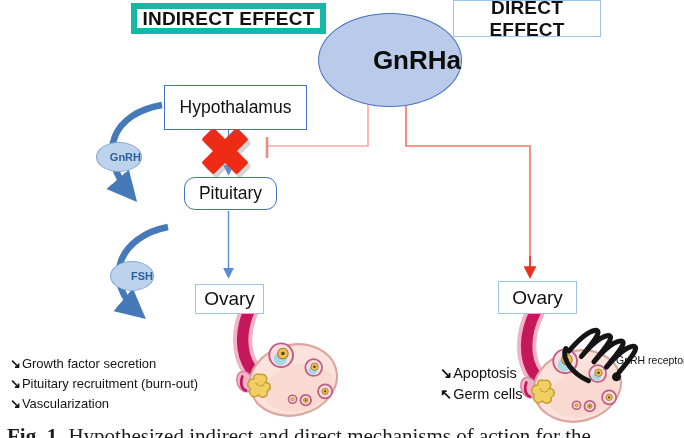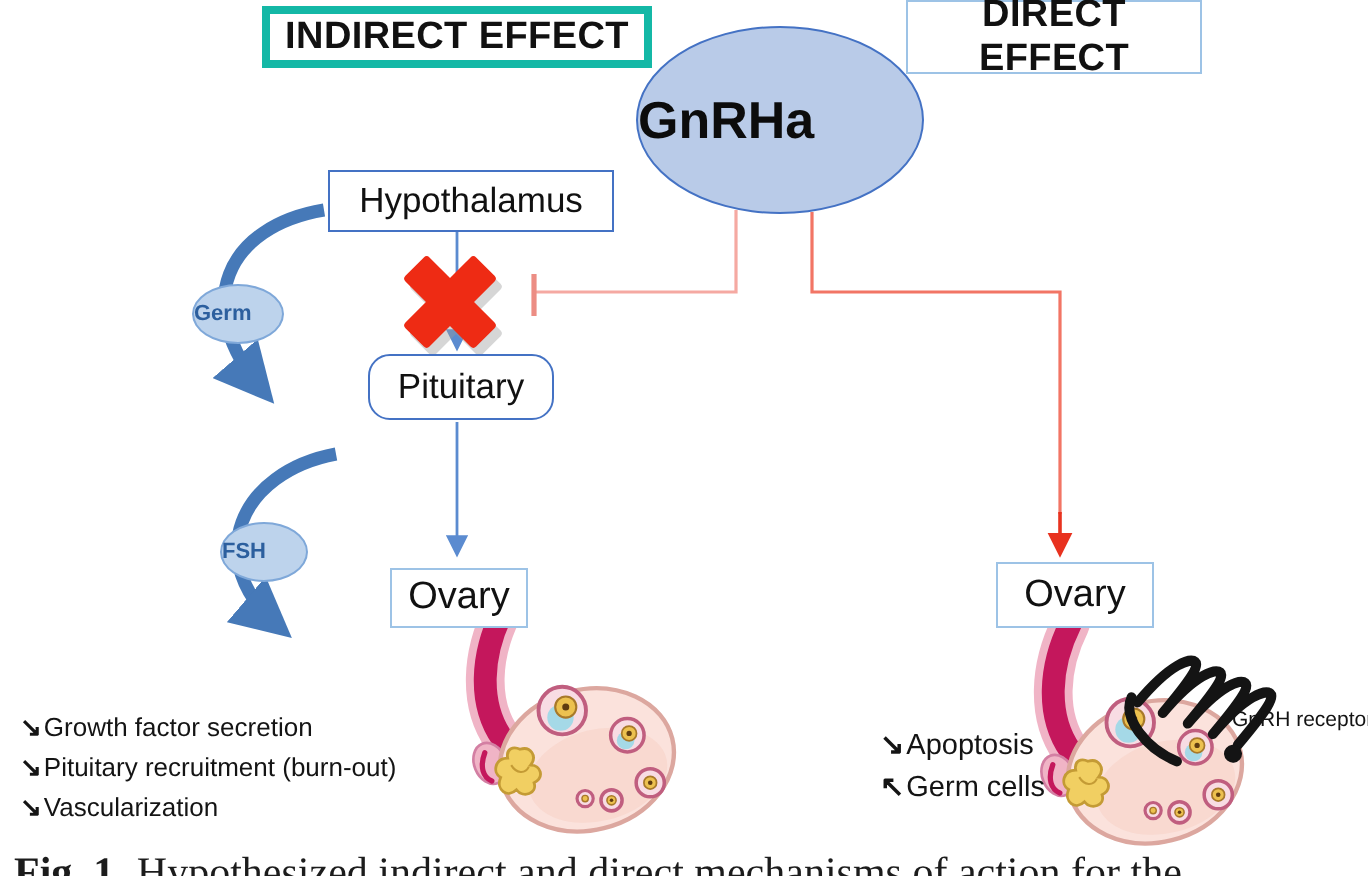--- a/index.html
+++ b/index.html
@@ -6,28 +6,28 @@
   .stage{
     position:relative;width:684px;height:438px;background:#ffffff;
     overflow:hidden;font-family:"Liberation Sans",sans-serif;color:#111;
   }
   .stage svg.overlay{position:absolute;left:0;top:0;z-index:1;}
   .abs{position:absolute;z-index:2;}
   .box{
     background:#fff;display:flex;align-items:center;justify-content:center;
     box-sizing:border-box;text-align:center;
   }
-  .box--strong{border:4px solid #14b8a6;}
+  .box--strong{border:6px solid #14b8a6;}
   .box--node{border:1.5px solid #4472c4;}
   .box--light{border:1.5px solid #9dc3e6;}
   .hdr{font-weight:700;font-size:19px;letter-spacing:.2px;}
   .node-lbl{font-size:17.5px;}
   .ovary-lbl{font-size:19px;}
   .ellipse{
-    border-radius:50%;display:flex;align-items:center;justify-content:flex-start;
+    border-radius:50%;display:flex;align-items:center;justify-content:flex-end;
     box-sizing:border-box;
   }
   .ellipse--gnrha{
     background:#b9cbe8;border:1.6px solid #4472c4;font-size:26px;font-weight:600;color:#0c0c0c;
   }
   .ellipse--hormone{
     background:#bdd3ec;border:1.4px solid #7fa8d9;
     font-size:11px;font-weight:700;color:#2c5f9e;
   }
   .fx-list{line-height:20px;font-size:13px;color:#141414;white-space:nowrap;}
@@ -143,38 +143,38 @@
   </div>
 
   <div class="abs box box--light hdr" style="left:453px;top:0px;width:148px;height:37px;">
     <span>DIRECT EFFECT</span>
   </div>
 
   <div class="abs ellipse ellipse--gnrha" style="left:318px;top:13px;width:144px;height:94px;">
     <span>GnRHa</span>
   </div>
 
-  <div class="abs box box--node node-lbl" style="left:164px;top:85px;width:143px;height:31px;">
+  <div class="abs box box--node node-lbl" style="left:164px;top:85px;width:143px;height:45px;">
     <span>Hypothalamus</span>
   </div>
 
   <div class="abs box box--node node-lbl" style="left:184px;top:177px;width:93px;height:33px;border-radius:11px;">
     <span>Pituitary</span>
   </div>
 
   <div class="abs box box--light ovary-lbl" style="left:195px;top:284px;width:69px;height:30px;">
     <span>Ovary</span>
   </div>
 
   <div class="abs box box--light ovary-lbl" style="left:498px;top:281px;width:79px;height:33px;">
     <span>Ovary</span>
   </div>
 
   <div class="abs ellipse ellipse--hormone" style="left:96px;top:142px;width:46px;height:30px;">
-    <span>Germ</span>
+    <span>GnRH</span>
   </div>
 
   <div class="abs ellipse ellipse--hormone" style="left:110px;top:261px;width:44px;height:30px;">
     <span>FSH</span>
   </div>
 
   <div class="abs fx-list" style="left:10px;top:354px;">
     <div>
       <span class="arr">↘</span><span>Growth factor secretion</span>
     </div>

